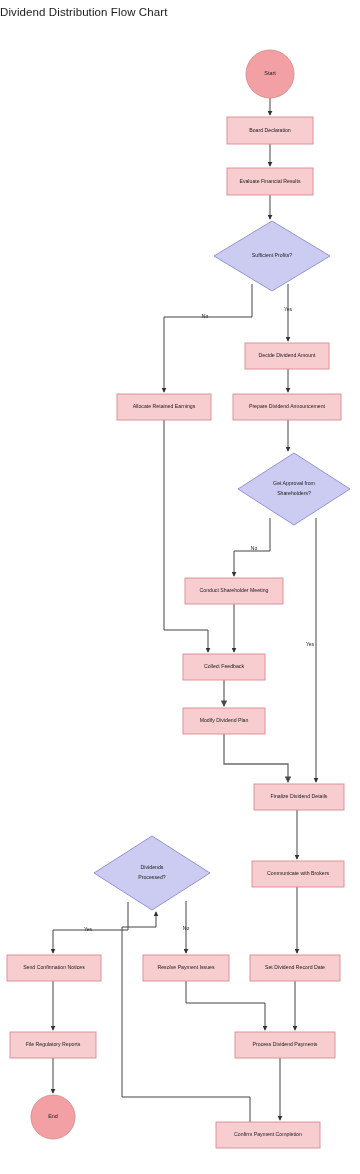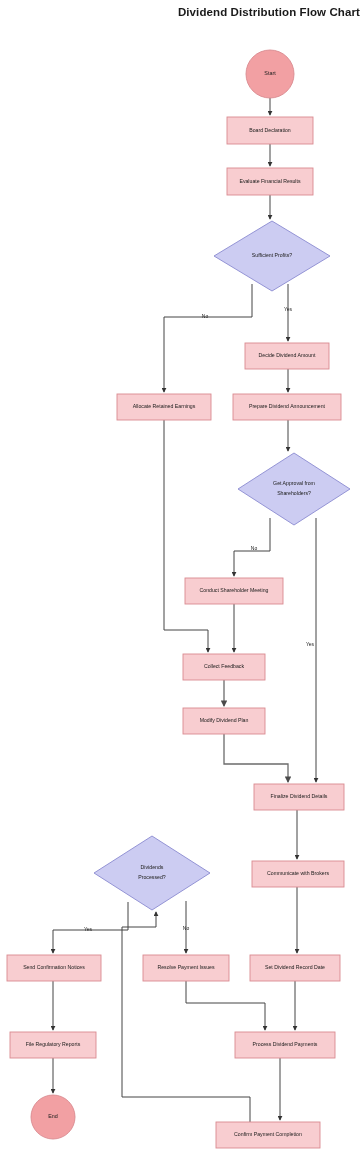--- a/index.html
+++ b/index.html
@@ -18,23 +18,23 @@
     position: absolute;
     inset: 0;
     width: 360px;
     height: 1174px;
   }
   #flow-title {
     position: absolute;
     top: 6px;
     left: 0;
     width: 360px;
-    text-align: right;
+    text-align: left;
     font-size: 11.5px;
-    font-weight: bold;
+    font-weight: normal;
     color: #1a1a1a;
     letter-spacing: 0.1px;
   }
   svg#flow-svg {
     position: absolute;
     top: 0;
     left: 0;
     width: 360px;
     height: 1174px;
     display: block;

